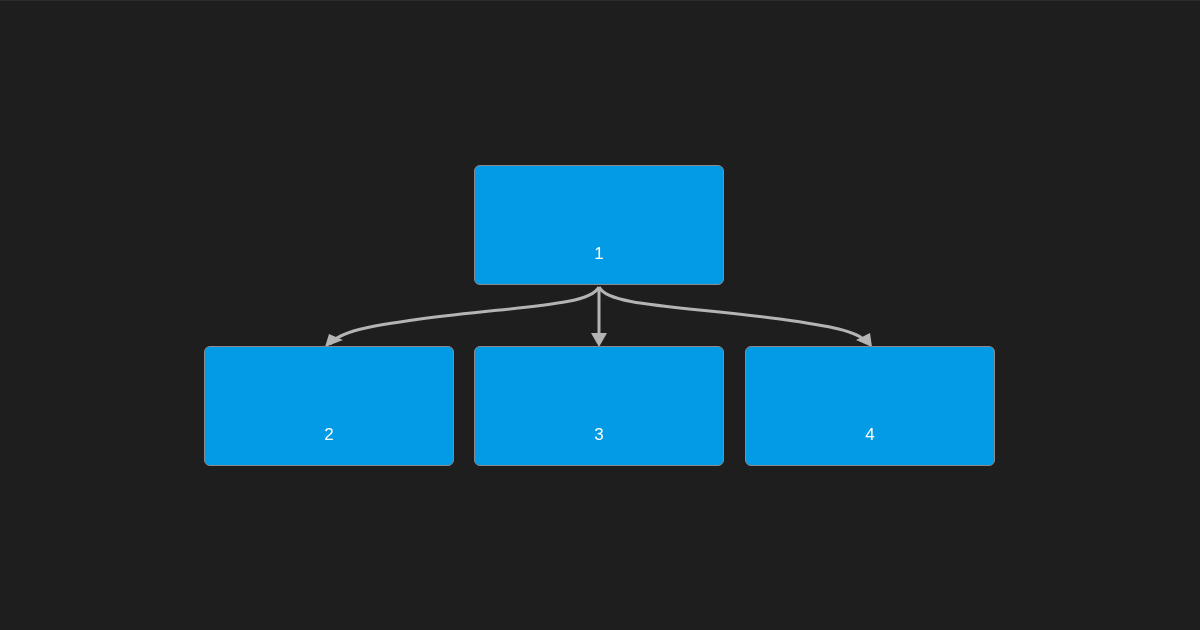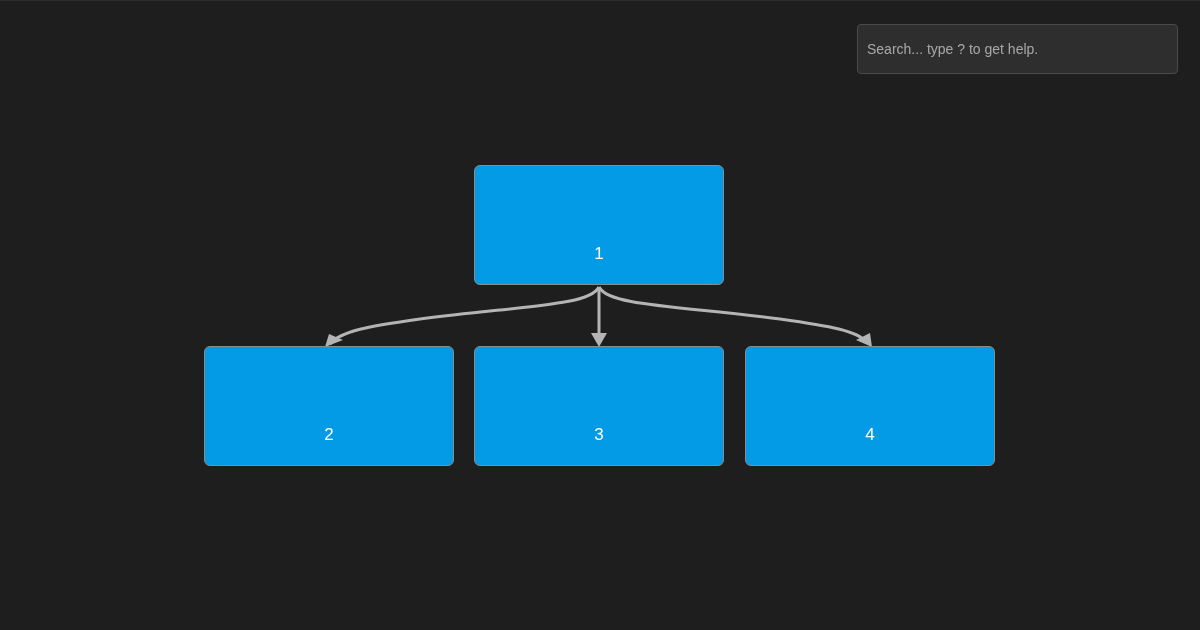--- a/index.html
+++ b/index.html
@@ -110,17 +110,14 @@
   </div>
 
   <div class="node" style="left:474px; top:345px;">
     <span class="node-label">3</span>
   </div>
 
   <div class="node" style="left:745px; top:345px;">
     <span class="node-label">4</span>
   </div>
 
-  <div class="search-box">
-    <input class="search-input" type="text" placeholder="Search... type ? to get help." style="">
-  </div>
 
 </div>
 
 </body></html>

